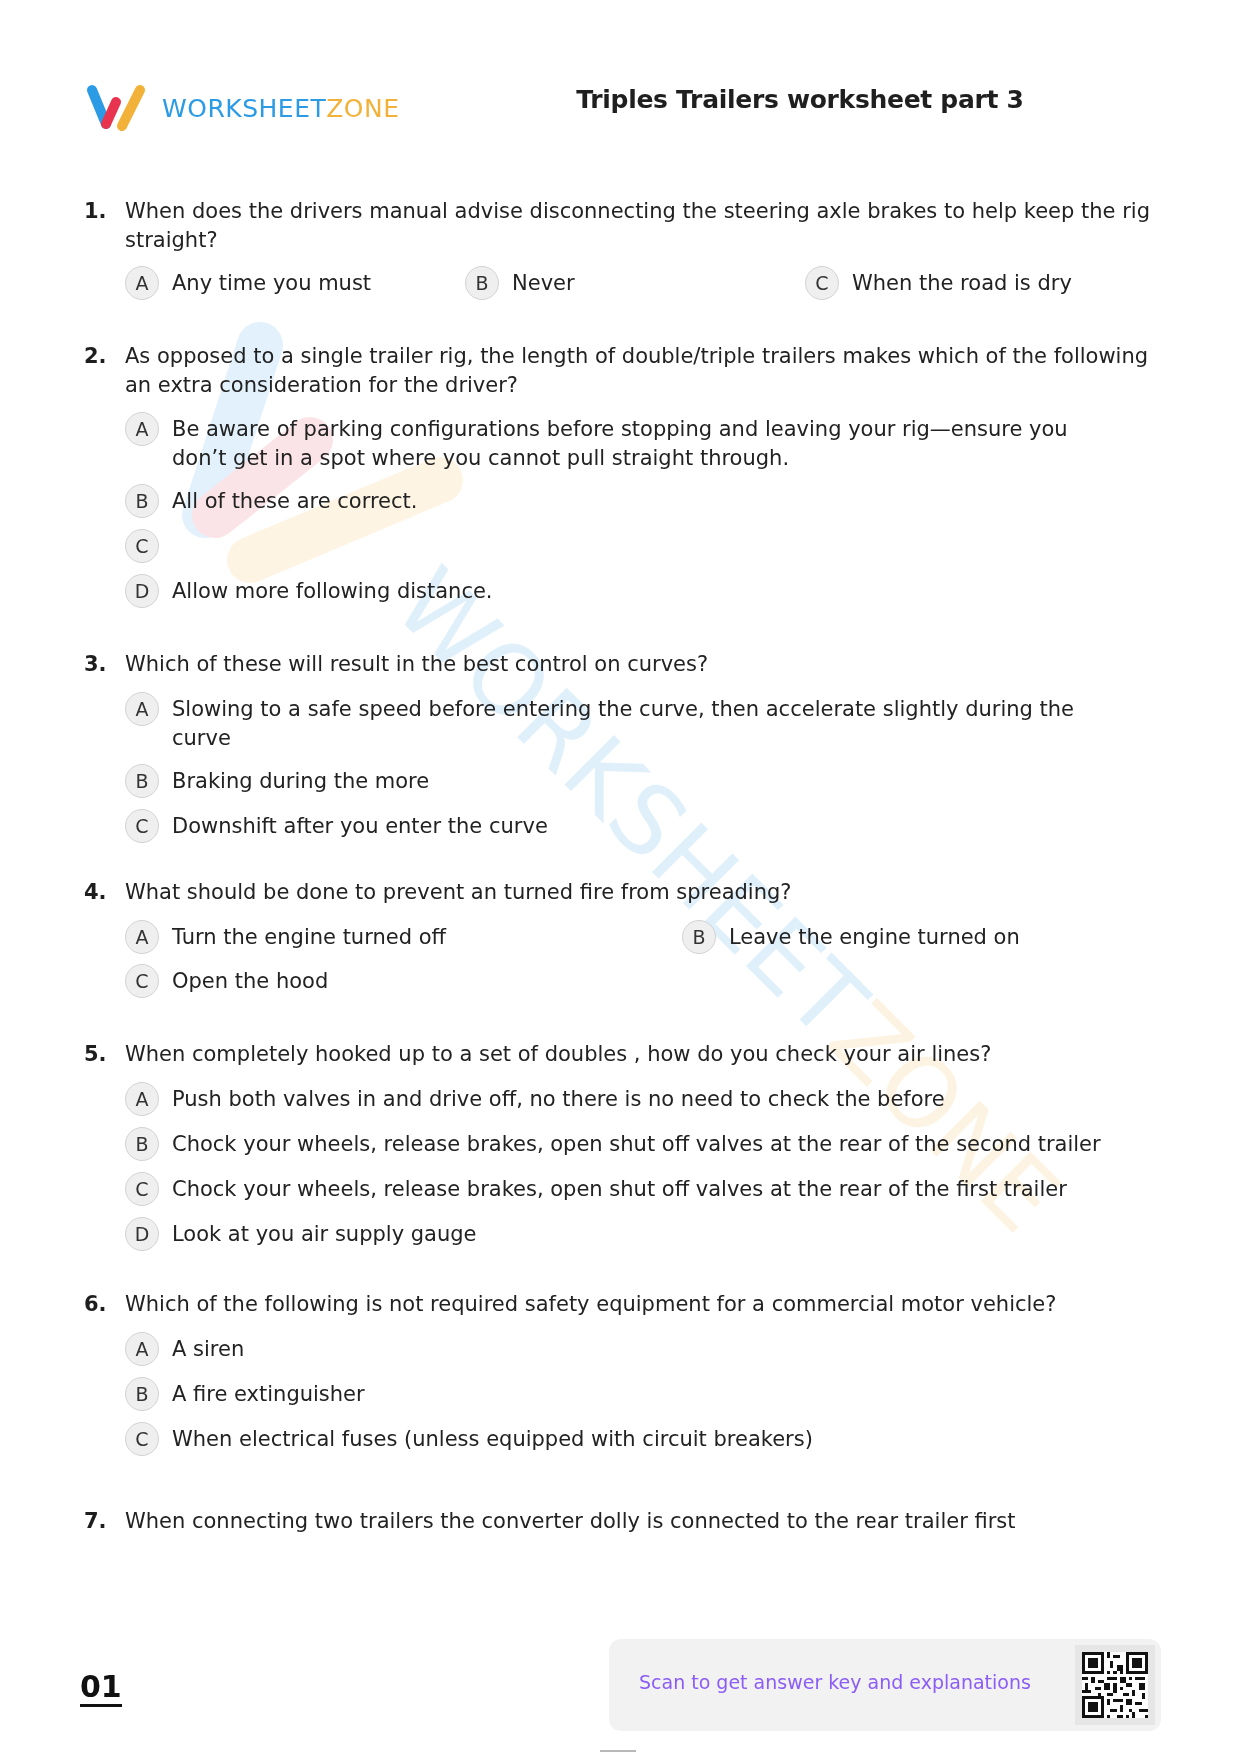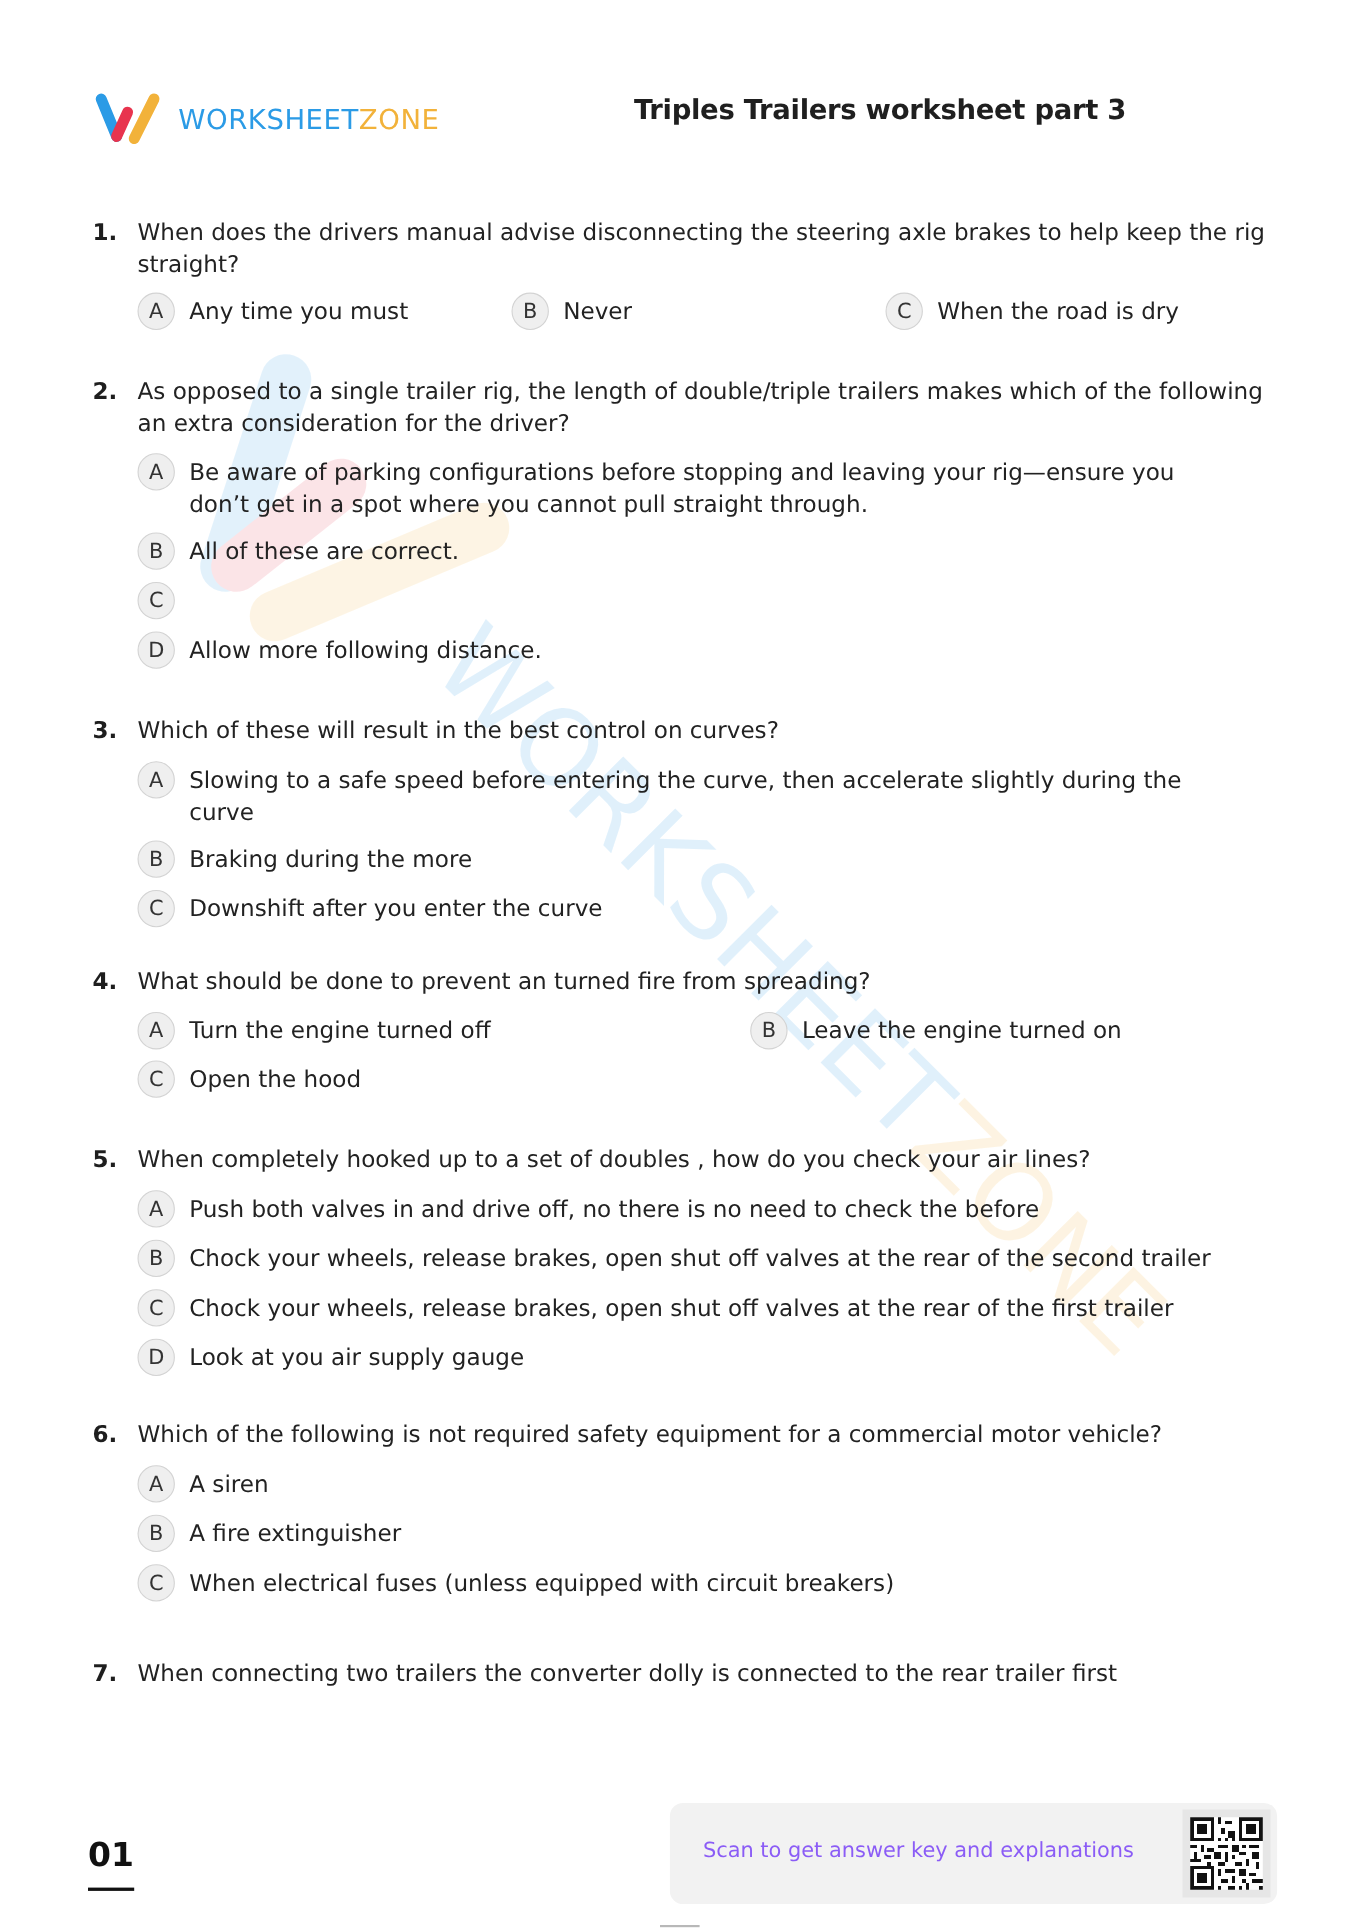--- a/index.html
+++ b/index.html
@@ -120,21 +120,21 @@
     .opts.row .opt { position: absolute; top: 0; }
     .footer-page {
       position: absolute;
       left: 80px;
       top: 1670px;
       font-weight: bold;
       font-size: 30px;
       color: #111;
       border-bottom: 3px solid #111;
       line-height: 34px;
-      padding-bottom: 12px;
+      padding-bottom: 0;
       z-index: 1;
     }
     .scan-box {
       position: absolute;
       left: 609px;
       top: 1639px;
       width: 552px;
       height: 92px;
       border-radius: 12px;
       background: #f2f2f2;

